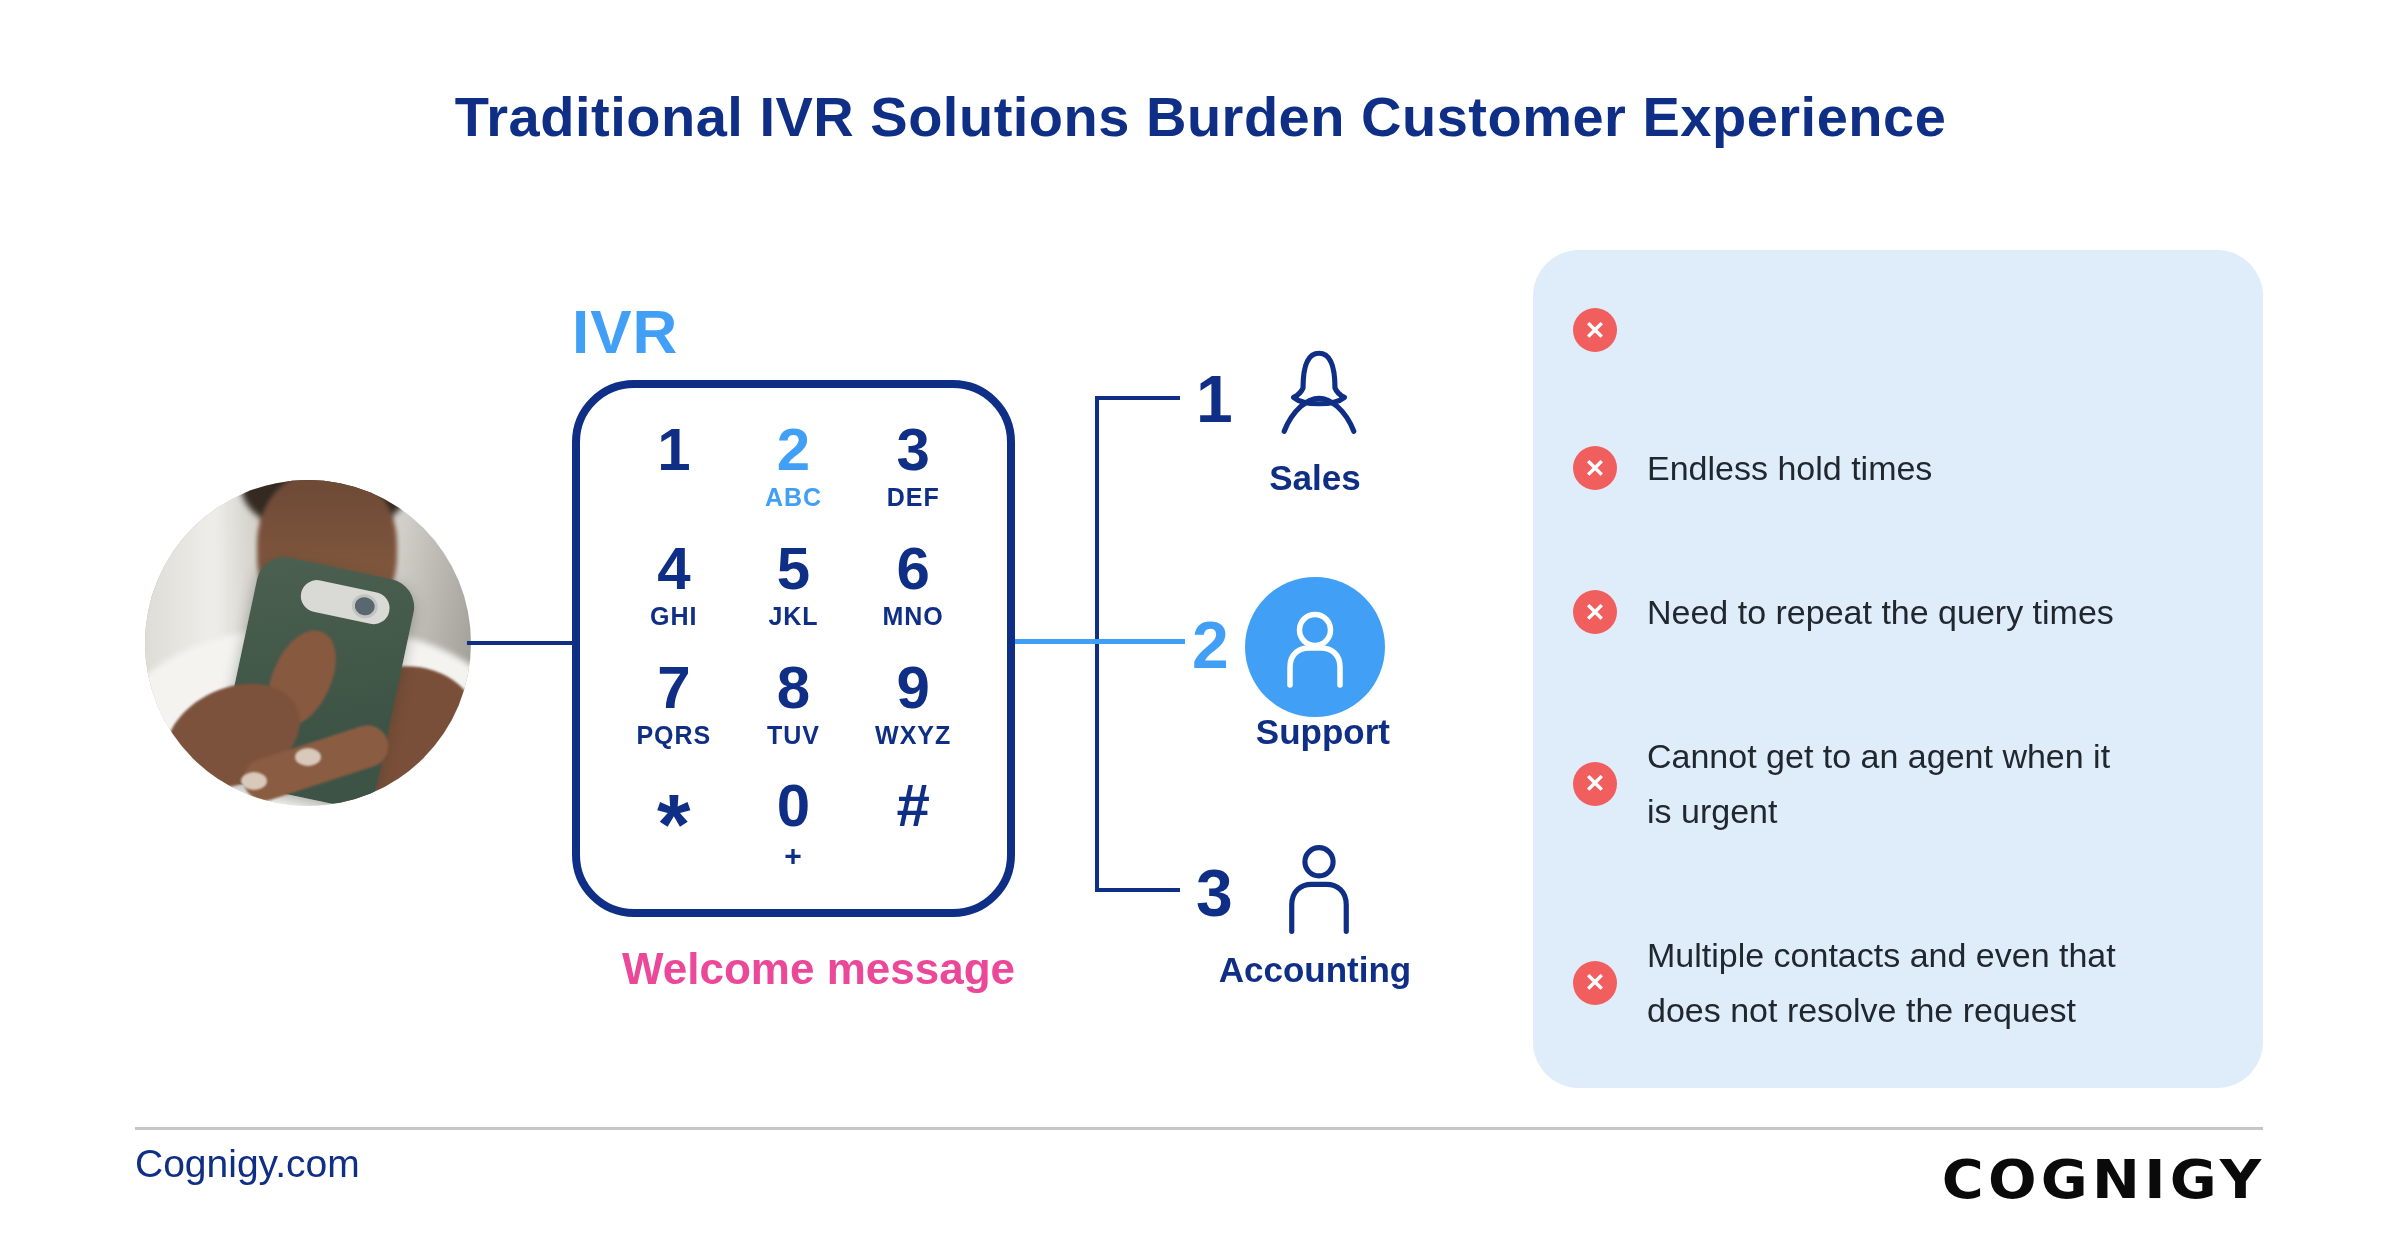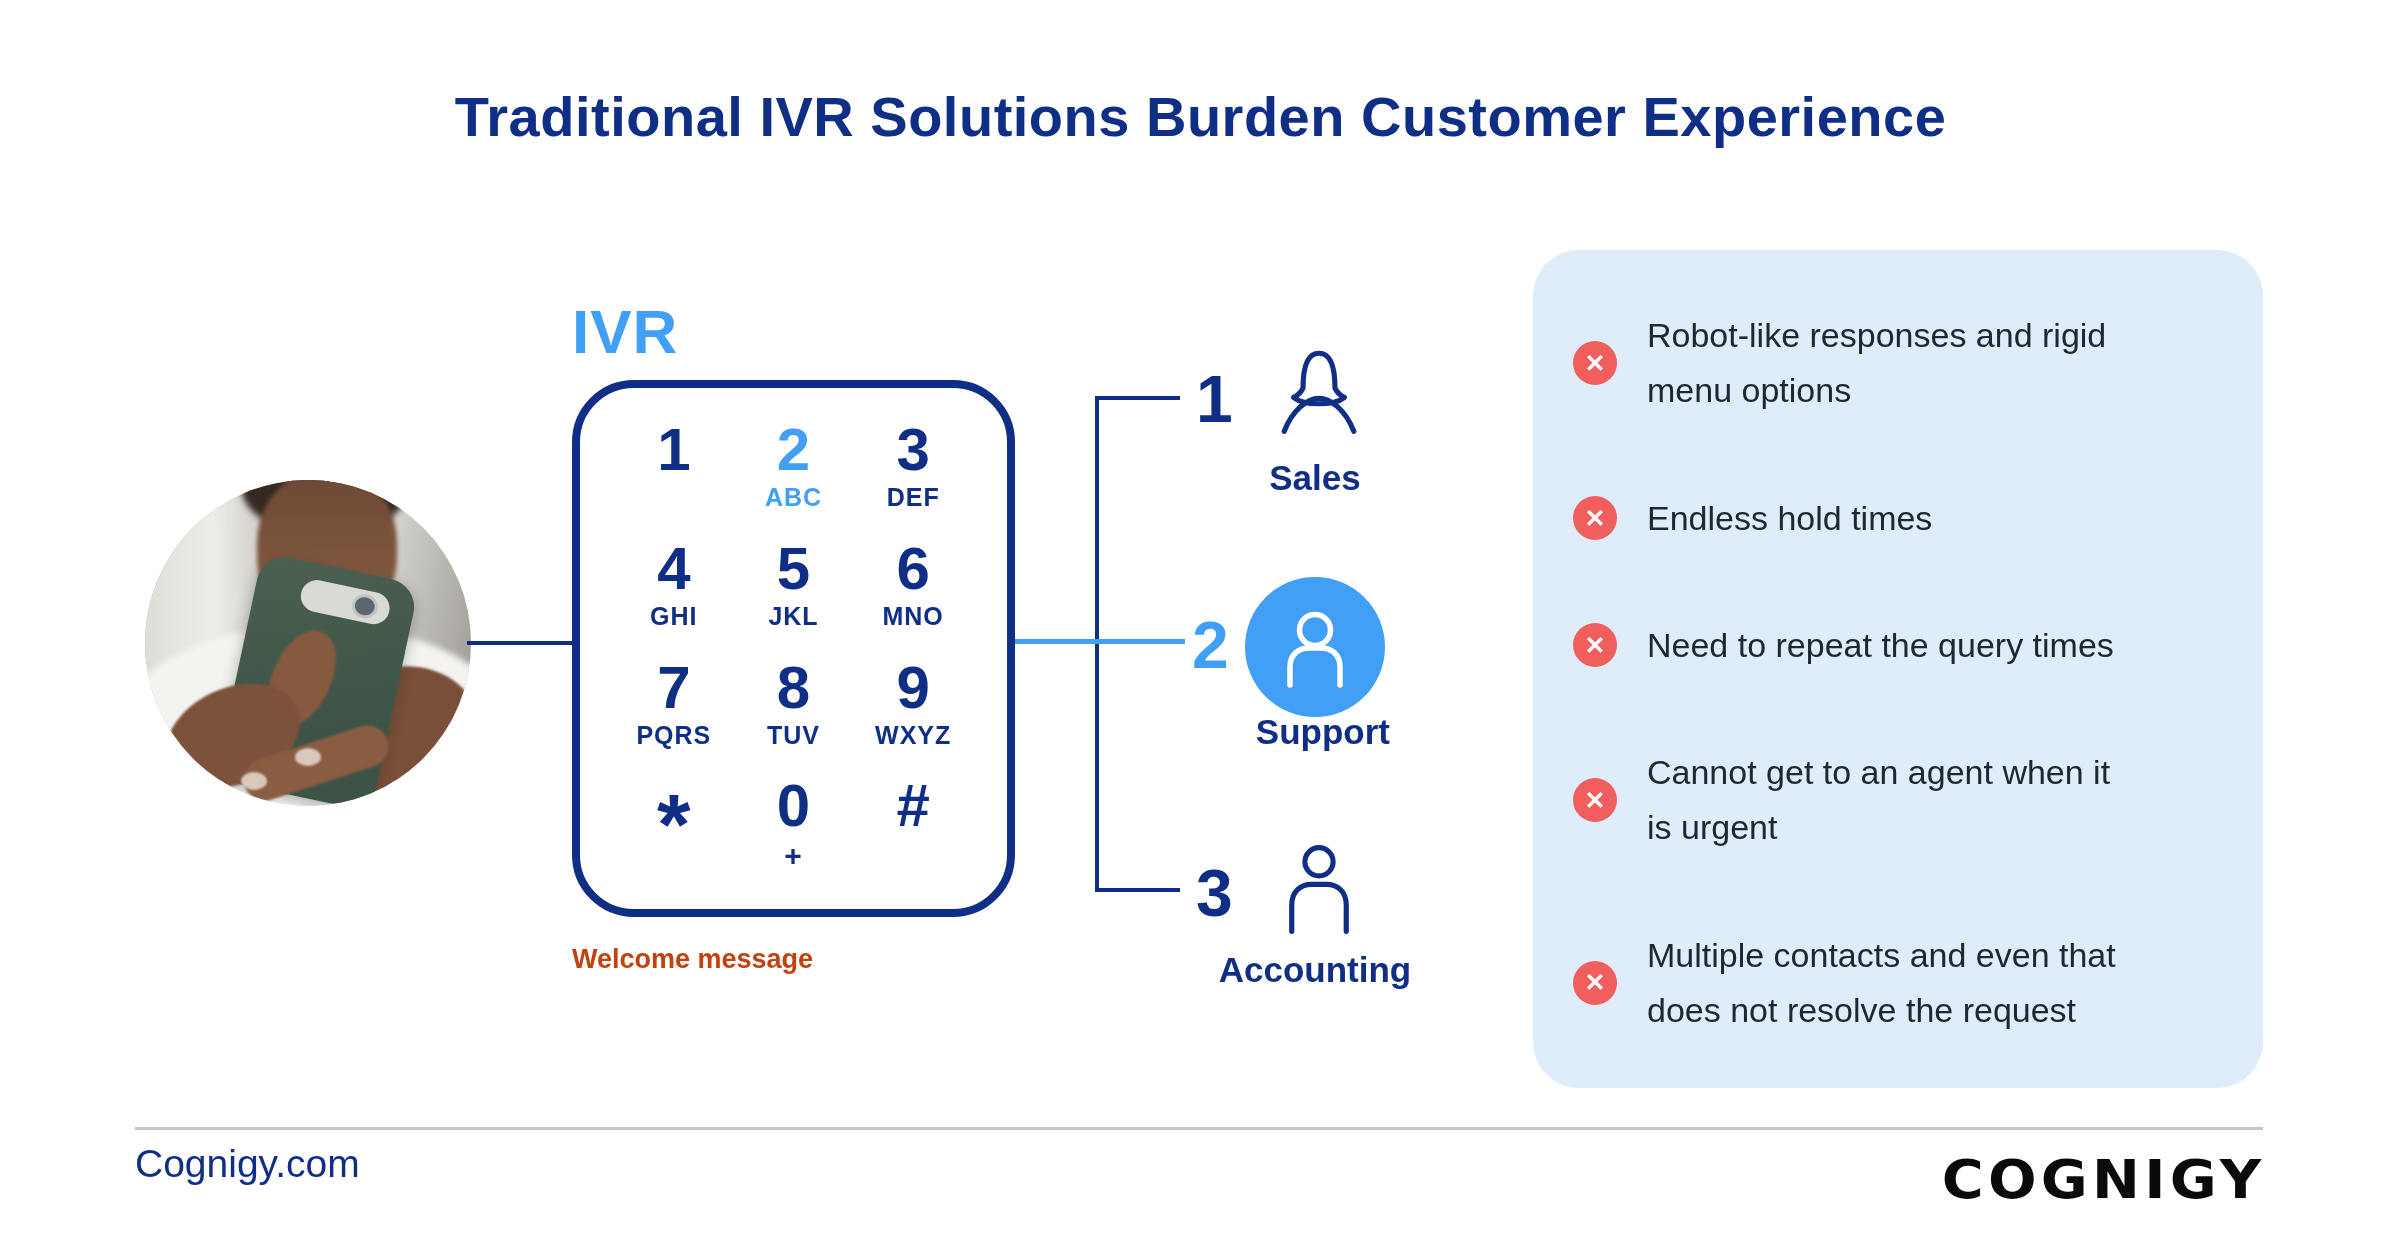--- a/index.html
+++ b/index.html
@@ -46,22 +46,22 @@
   .keypad { position:absolute; left:572px; top:380px; width:443px; height:537px;
            border:8px solid #0F2E85; border-radius:62px; background:#fff;
            display:grid; grid-template-columns:repeat(3,1fr); grid-template-rows:repeat(4,1fr);
            padding:30px 34px 16px 34px; }
   .key { text-align:center; }
   .key .digit { font-size:60px; font-weight:800; color:#0F2E85; line-height:1.05; }
   .key .letters { font-size:25px; font-weight:700; color:#0F2E85; letter-spacing:1px; margin-top:2px; min-height:28px; }
   .key.hl .digit, .key.hl .letters { color:#41A0F6; }
   .key.star .digit { font-size:86px; line-height:0.62; padding-top:24px; }
   .key.zero .letters { font-size:30px; }
-  .welcome { position:absolute; left:572px; top:944px; width:443px; text-align:left;
-           font-size:27px; font-weight:700; color:#c2410c; }
+  .welcome { position:absolute; left:572px; top:944px; width:443px; text-align:right;
+           font-size:44px; font-weight:700; color:#ec4899; }
 
   
   .line { position:absolute; background:#0F2E85; }
   .line.accent { background:#41A0F6; }
 
   
   .opt-number { position:absolute; font-size:66px; font-weight:800; color:#0F2E85; line-height:1; }
   .opt-number.accent { color:#41A0F6; }
   .opt-label { position:absolute; text-align:center; font-size:35px; font-weight:700; color:#0F2E85; }
   .opt-icon { position:absolute; }
@@ -188,24 +188,20 @@
   <div class="opt-number" style="left:1196px; top:860px;">3</div>
   <svg class="opt-icon" style="left:1272px; top:836px;" width="94" height="108" viewBox="0 0 100 108">
     <circle cx="50" cy="24" r="15" fill="none" stroke="#0F2E85" stroke-width="5.5"></circle>
     <path d="M21 98 L21 70 C21 55 31 48 42 48 L58 48 C69 48 79 55 79 70 L79 98" fill="none" stroke="#0F2E85" stroke-width="5.5" stroke-linecap="round" stroke-linejoin="round"></path>
   </svg>
   <div class="opt-label" style="left:1215px; top:950px; width:200px;">Accounting</div>
 
   <div class="panel">
     <div class="issue">
       <div class="badge">✕</div>
-      <div class="issue-text">
-        <div>Robot-like responses and rigid</div>
-        <div>menu options</div>
-      </div>
     </div>
     <div class="issue">
       <div class="badge">✕</div>
       <div class="issue-text">
         <div>Endless hold times</div>
         <div></div>
       </div>
     </div>
     <div class="issue">
       <div class="badge">✕</div>

